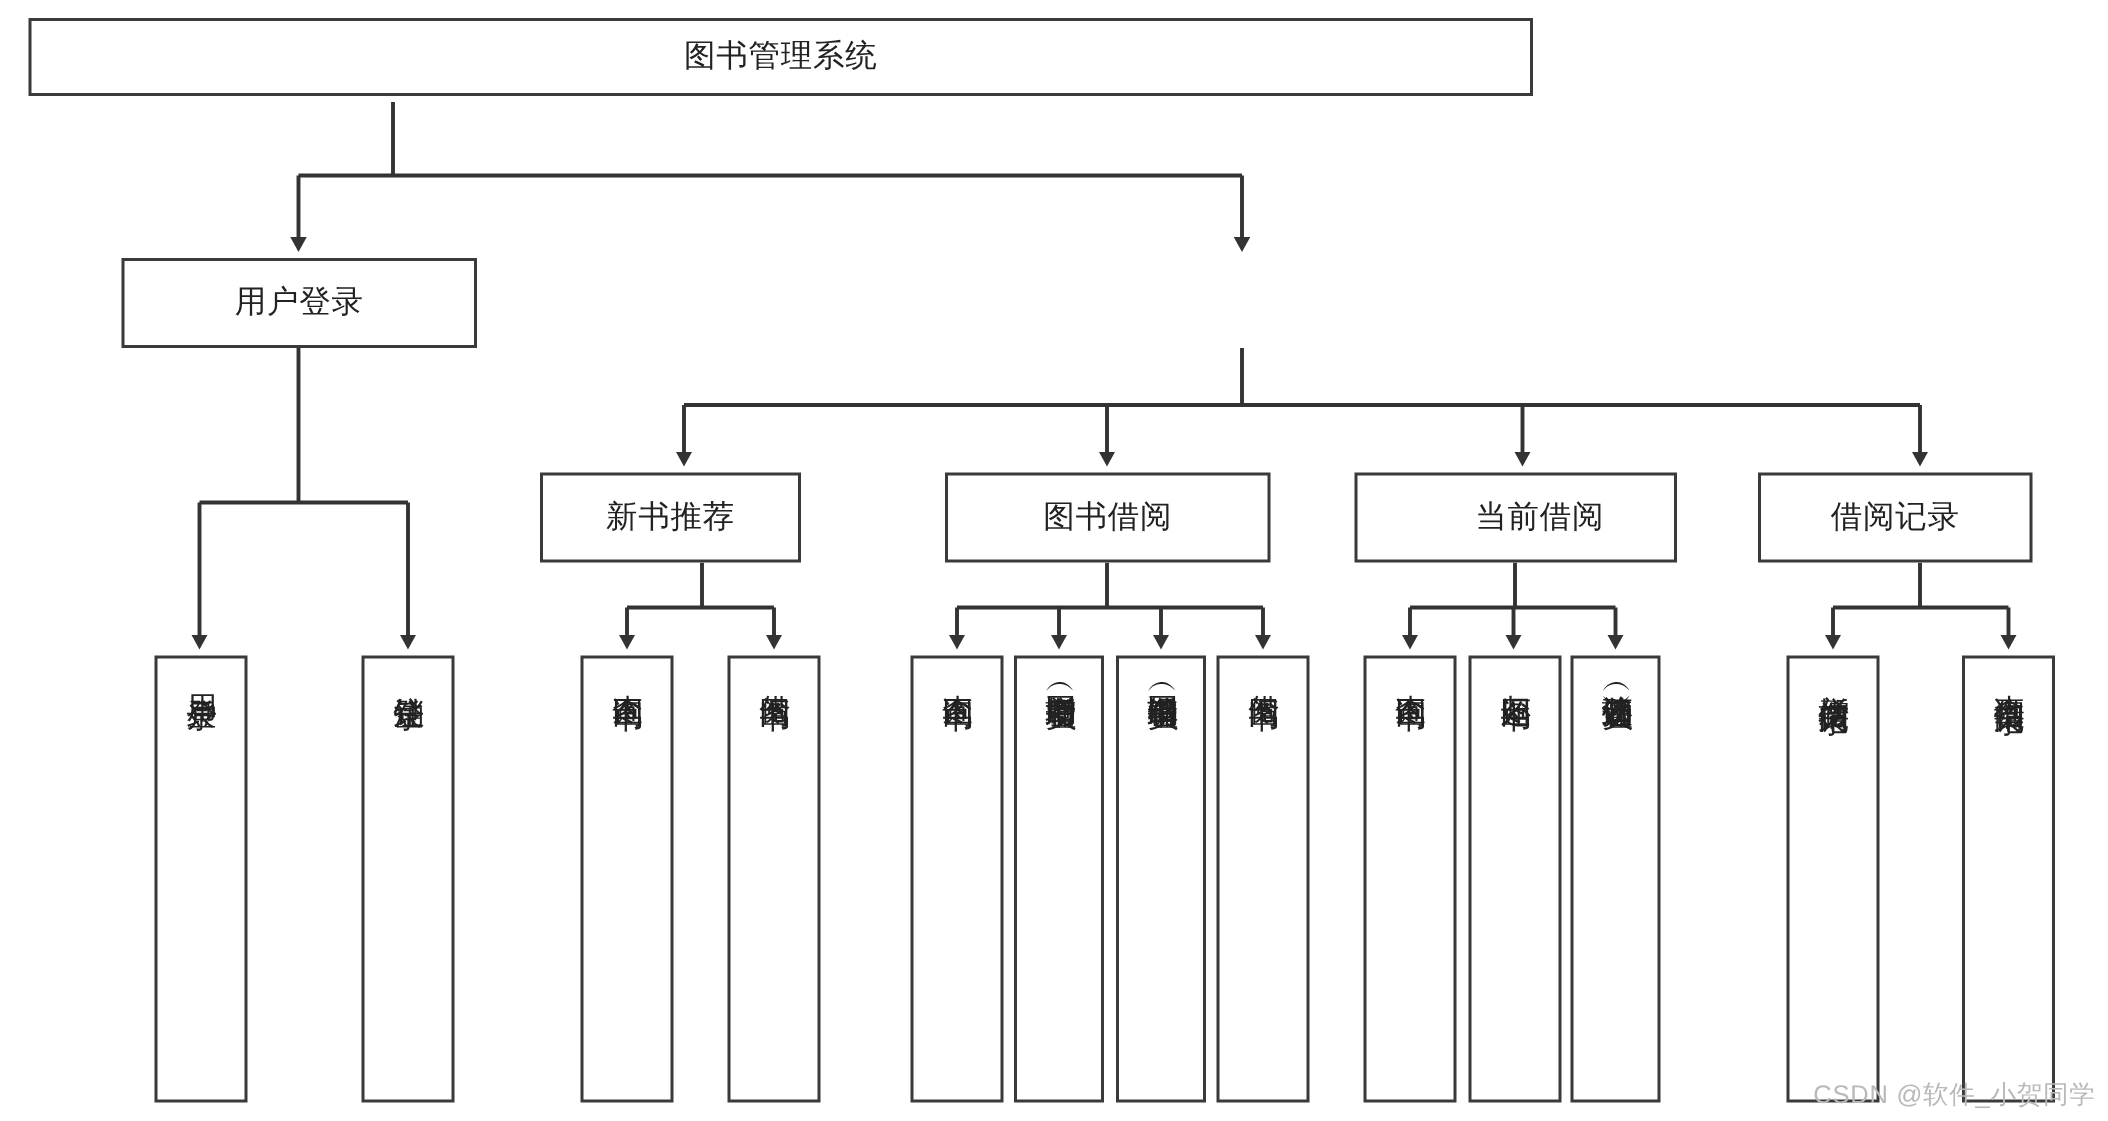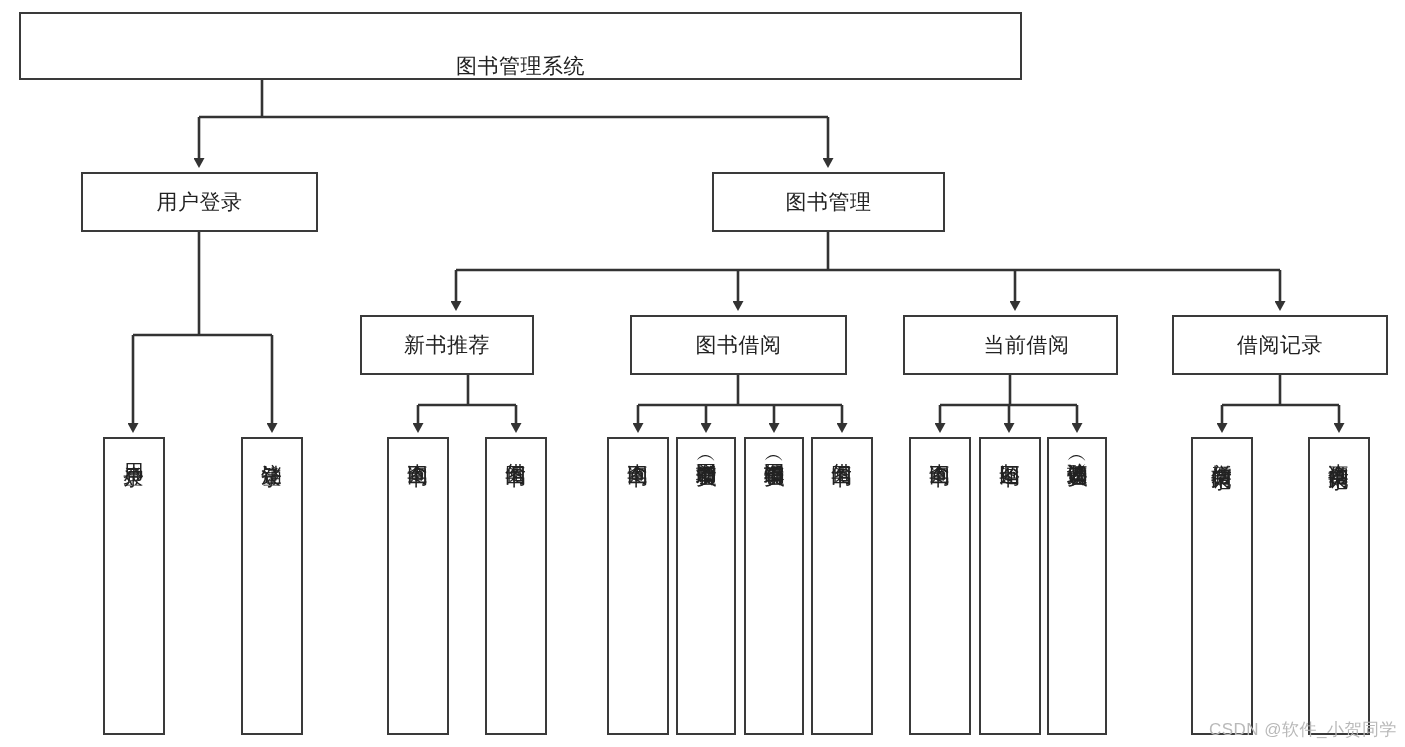--- a/index.html
+++ b/index.html
@@ -122,41 +122,38 @@
       <path d="M1009,405 L1009,424" marker-end="url(#arrow)"></path>
       <path d="M1077,405 L1077,424" marker-end="url(#arrow)"></path>
 
       <path d="M1280,375 L1280,405"></path>
       <path d="M1222,405 L1339,405"></path>
       <path d="M1222,405 L1222,424" marker-end="url(#arrow)"></path>
       <path d="M1339,405 L1339,424" marker-end="url(#arrow)"></path>
     </g>
   </svg>
 
-  <div class="node" style="left:19px; top:12px; width:1003px; height:68px;align-items:flex-end;">
+  <div class="node" style="left:19px; top:12px; width:1003px; height:52px;">
     <span class="node-label">图书管理系统</span>
   </div>
 
   <div class="node" style="left:81px; top:172px; width:237px; height:60px;">
     <span class="node-label">用户登录</span>
   </div>
-  <div class="node" style="left:712px; top:172px; width:233px; height:60px;">
-    <span class="node-label">图书管理</span>
-  </div>
 
   <div class="node" style="left:360px; top:315px; width:174px; height:60px;">
     <span class="node-label">新书推荐</span>
   </div>
   <div class="node" style="left:630px; top:315px; width:217px; height:60px;">
     <span class="node-label">图书借阅</span>
   </div>
   <div class="node" style="left:903px; top:315px; width:215px; height:60px;padding-left:32px;">
     <span class="node-label">当前借阅</span>
   </div>
-  <div class="node" style="left:1172px; top:315px; width:216px; height:60px;">
+  <div class="node" style="left:1172px; top:315px; width:183px; height:60px;">
     <span class="node-label">借阅记录</span>
   </div>
 
   <div class="node leaf" style="left:103px; top:437px; width:62px; height:298px;">
     <span class="node-label">用户登录</span>
   </div>
   <div class="node leaf" style="left:241px; top:437px; width:62px; height:298px;">
     <span class="node-label">注销登录</span>
   </div>
 

